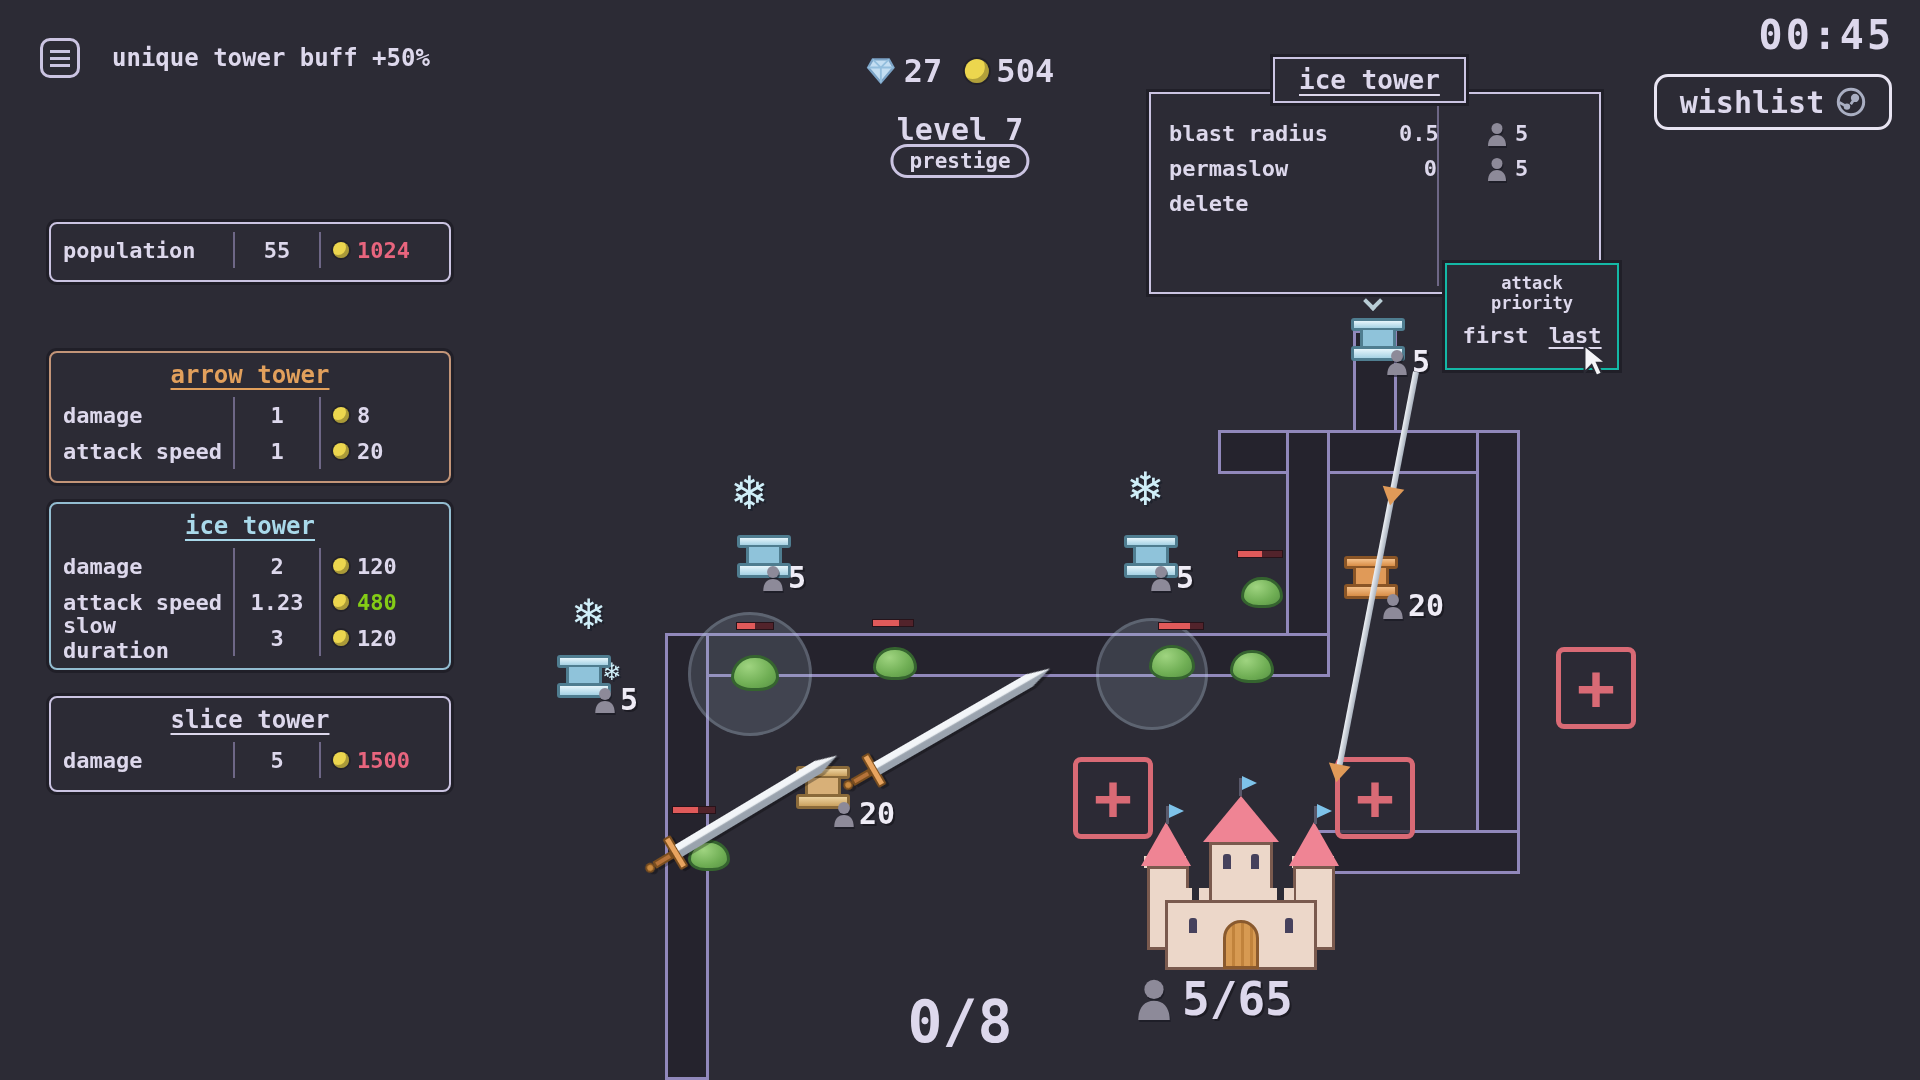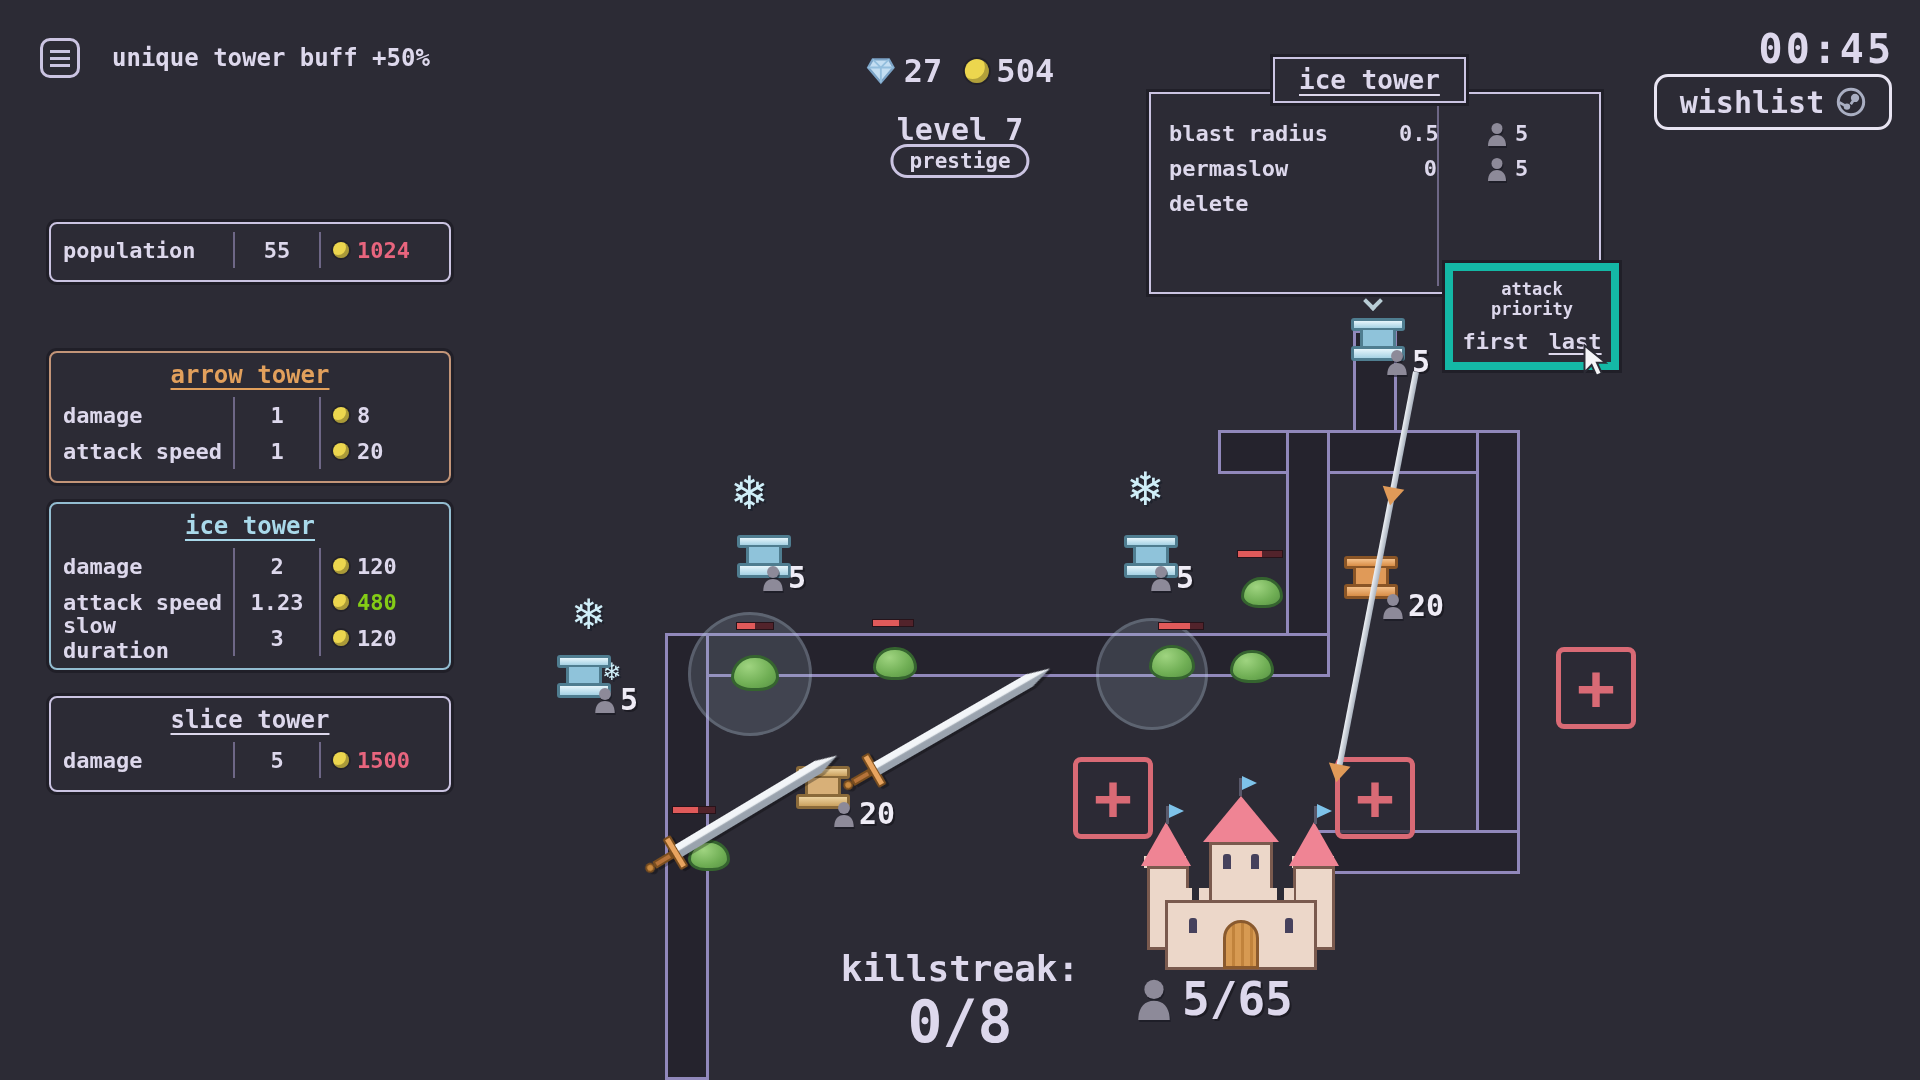--- a/index.html
+++ b/index.html
@@ -41,38 +41,38 @@
   #menu-btn span { display: block; height: 3px; background: #cbc4e2; }
   #buff-text { left: 112px; top: 44px; font-size: 24px; font-weight: bold; z-index: 10; }
   #resources { left: 50%; top: 52px; transform: translateX(-50%); display: flex; gap: 22px;
                align-items: center; font-size: 32px; font-weight: bold; z-index: 10; }
   .res-group { display: flex; align-items: center; gap: 8px; }
   .coin-big { width: 24px; height: 24px; border-radius: 50%; background: #ecd64e;
               box-shadow: inset -4px -4px 0 rgba(0,0,0,.25), 0 0 0 2px rgba(0,0,0,.2); }
   #level { left: 50%; top: 96px; transform: translateX(-50%); font-size: 30px; font-weight: bold; z-index: 10; margin-top: 16px; }
   #prestige { left: 50%; top: 144px; transform: translateX(-50%); border: 3px solid #cbc4e2;
               border-radius: 18px; padding: 2px 16px; font-size: 21px; font-weight: bold; z-index: 10; background:#2c2b35; }
-  #timer { right: 26px; top: 26px; font-size: 40px; font-weight: bold; letter-spacing: 3px; z-index: 10; }
+  #timer { right: 26px; top: 12px; font-size: 40px; font-weight: bold; letter-spacing: 3px; z-index: 10; }
   #wishlist { right: 28px; top: 74px; width: 238px; height: 56px; border: 3px solid #e8e4f2;
               border-radius: 14px; display: flex; align-items: center; justify-content: center;
               gap: 12px; font-size: 30px; font-weight: bold; z-index: 10; background:#2c2b35; }
 
   
   #tower-popup { left: 1149px; top: 92px; width: 452px; height: 202px; border: 2px solid #cbc4e2;
                  background: #2c2b35; box-shadow: 0 0 0 3px #201f28; z-index: 11; position: absolute;
                  padding: 22px 18px 0; }
   #popup-divider { position: absolute; left: 286px; top: 10px; height: 182px; width: 2px; background: #6e6786; }
   .popup-row { position: relative; display: flex; height: 35px; font-size: 22px; font-weight: bold; align-items: center; }
   .popup-label { width: 230px; }
   .popup-value { width: 38px; text-align: right; }
   .popup-pop { position: absolute; left: 318px; display: flex; align-items: center; gap: 8px; }
   #popup-tab { left: 1273px; top: 57px; border: 2px solid #cbc4e2; background: #2c2b35;
                padding: 6px 24px; font-size: 26px; font-weight: bold; z-index: 12;
                text-decoration: underline; text-underline-offset: 5px; box-shadow: 0 0 0 3px #201f28; }
-  #attack-priority { left: 1445px; top: 263px; width: 174px; height: 107px; border: 8px solid #14b8a6;
+  #attack-priority { left: 1445px; top: 263px; width: 174px; height: 107px; border: 2px solid #14b8a6;
                      background: #2c2b35; z-index: 13; text-align: center; padding-top: 9px;
                      box-shadow: 0 0 0 3px #201f28; }
   #attack-priority .ap-title { font-size: 17px; font-weight: bold; line-height: 1.15; }
   #attack-priority .ap-options { margin-top: 10px; font-size: 22px; font-weight: bold;
                                  display: flex; justify-content: center; gap: 20px; }
   #attack-priority .selected { text-decoration: underline; text-underline-offset: 4px; }
 
   
   .aura { position: absolute; border-radius: 50%; background: rgba(170,195,215,.17);
           border: 3px solid rgba(195,215,232,.22); z-index: 2; }
@@ -466,21 +466,20 @@
     <div class="ap-title">
       <div>attack</div>
       <div>priority</div>
     </div>
     <div class="ap-options">
       <span>first</span>
       <span class="selected">last</span>
     </div>
   </div>
 
-  <div class="abs" id="killstreak-label">killstreak:</div>
   <div class="abs" id="killstreak-value">0/8</div>
   <div class="abs" id="castle-pop">
     <svg class="person" width="36" height="42" viewBox="0 0 20 24">
         <circle cx="10" cy="6.5" r="5.5"></circle>
         <path d="M10 13c-5.5 0-9 4-9 11h18c0-7-3.5-11-9-11z"></path>
       </svg>
     <span>5/65</span>
   </div>
 
   <div id="cursor">

